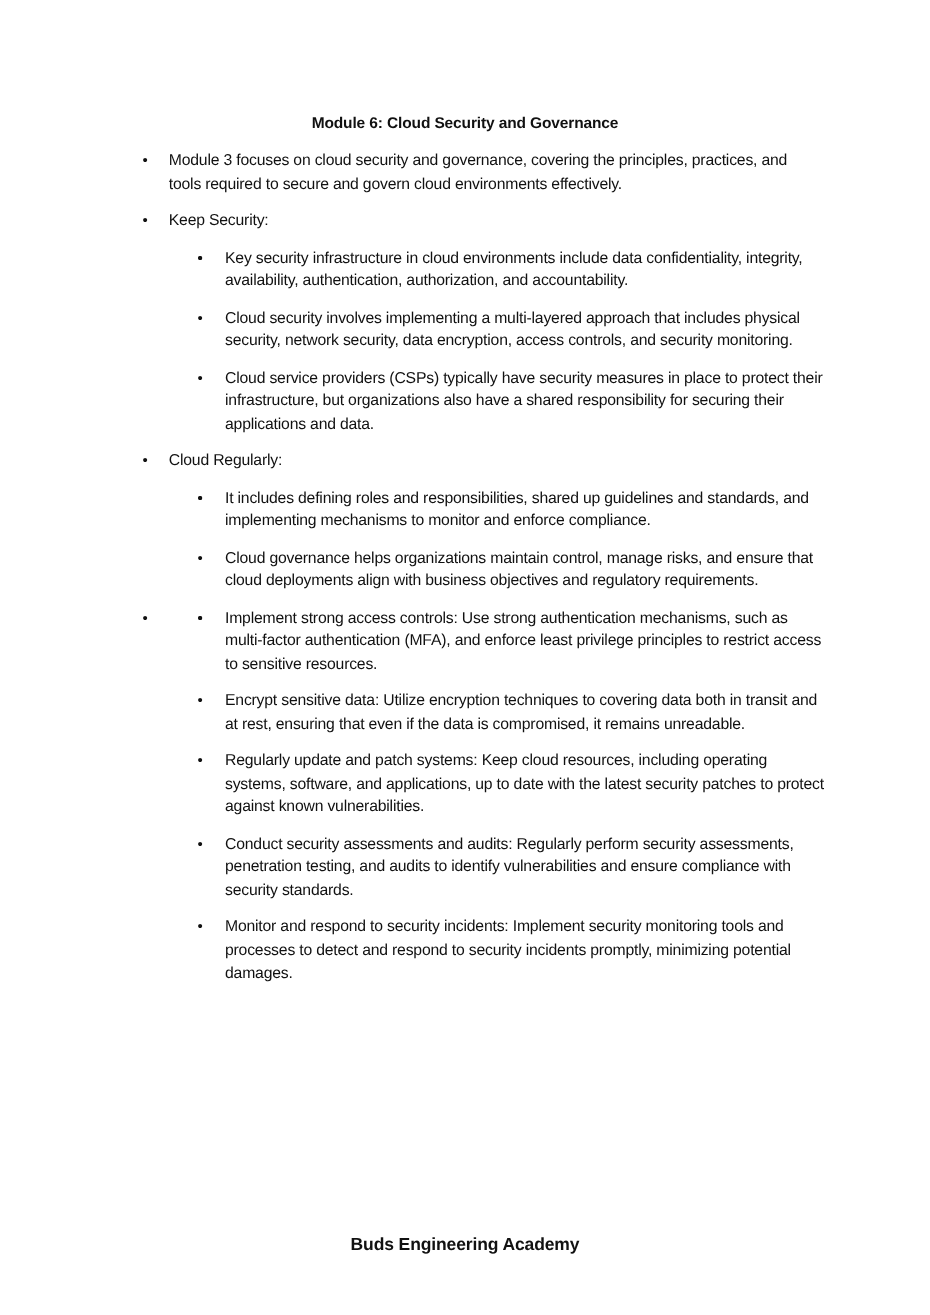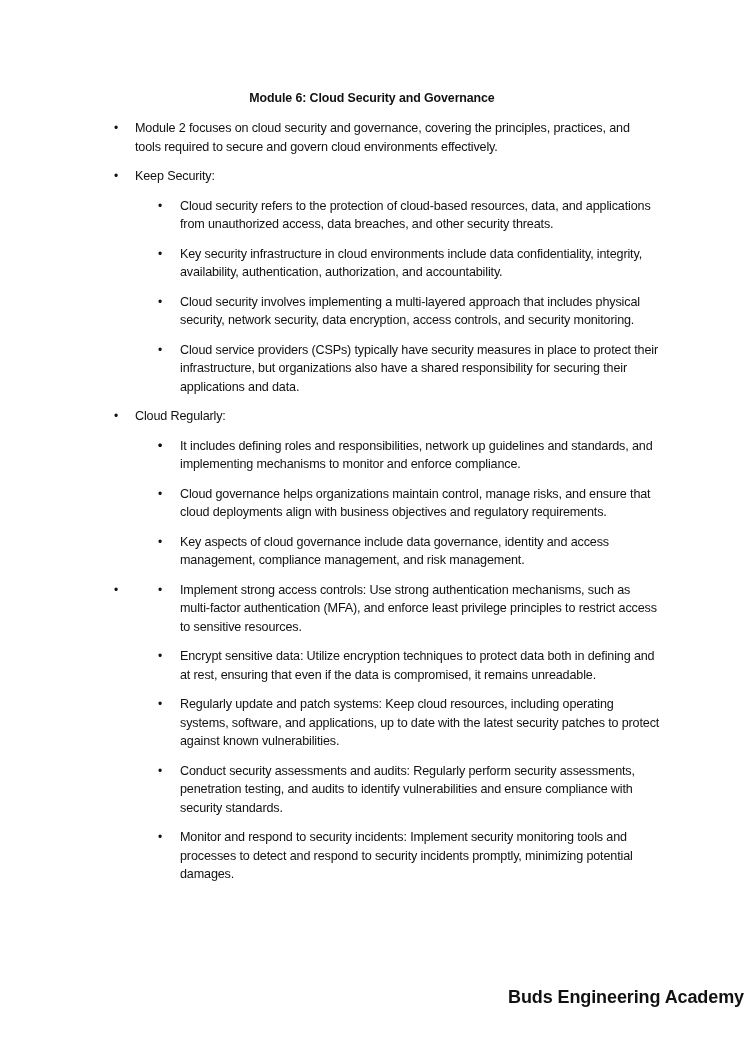--- a/index.html
+++ b/index.html
@@ -67,65 +67,65 @@
       width: 480px;
       margin-bottom: 11px;
     }
     .l2-item > .bullet { left: 158px; }
     .l2-item:last-child { margin-bottom: 0; }
     .footer {
       position: absolute;
       top: 987px;
       left: 0;
       width: 744px;
-      text-align: right;
+      text-align: center;
       font-weight: bold;
-      font-size: 18px;
+      font-size: 14px;
       letter-spacing: -0.1px;
     }
   </style>
 </head>
 <body>
 
 <div class="page">
   <div class="title">Module 6: Cloud Security and Governance</div>
 
   <ul class="list-l1">
     <li class="l1-item">
       <span class="bullet">•</span>
-      <span>Module 2 focuses on cloud security and governance, covering the principles, practices, and tools required to secure and govern cloud environments effectively.</span>
+      <span>Module 3 focuses on cloud security and governance, covering the principles, practices, and tools required to secure and govern cloud environments effectively.</span>
     </li>
 
     <li class="l1-item">
       <span class="bullet">•</span>
       <span>Keep Security:</span>
       <ul class="list-l2">
-        <li class="l2-item"><span class="bullet">•</span><span>Cloud security refers to the protection of cloud-based resources, data, and applications from unauthorized access, data breaches, and other security threats.</span></li>
+        <li class="l2-item"><span class="bullet">•</span></li>
         <li class="l2-item"><span class="bullet">•</span><span>Key security infrastructure in cloud environments include data confidentiality, integrity, availability, authentication, authorization, and accountability.</span></li>
         <li class="l2-item"><span class="bullet">•</span><span>Cloud security involves implementing a multi-layered approach that includes physical security, network security, data encryption, access controls, and security monitoring.</span></li>
         <li class="l2-item"><span class="bullet">•</span><span>Cloud service providers (CSPs) typically have security measures in place to protect their infrastructure, but organizations also have a shared responsibility for securing their applications and data.</span></li>
       </ul>
     </li>
 
     <li class="l1-item">
       <span class="bullet">•</span>
       <span>Cloud Regularly:</span>
       <ul class="list-l2">
         <li class="l2-item"><span class="bullet">•</span></li>
-        <li class="l2-item"><span class="bullet">•</span><span>It includes defining roles and responsibilities, network up guidelines and standards, and implementing mechanisms to monitor and enforce compliance.</span></li>
+        <li class="l2-item"><span class="bullet">•</span><span>It includes defining roles and responsibilities, shared up guidelines and standards, and implementing mechanisms to monitor and enforce compliance.</span></li>
         <li class="l2-item"><span class="bullet">•</span><span>Cloud governance helps organizations maintain control, manage risks, and ensure that cloud deployments align with business objectives and regulatory requirements.</span></li>
-        <li class="l2-item"><span class="bullet">•</span><span>Key aspects of cloud governance include data governance, identity and access management, compliance management, and risk management.</span></li>
+        <li class="l2-item"><span class="bullet">•</span></li>
       </ul>
     </li>
 
     <li class="l1-item">
       <span class="bullet">•</span>
       <ul class="list-l2">
         <li class="l2-item"><span class="bullet">•</span><span>Implement strong access controls: Use strong authentication mechanisms, such as multi-factor authentication (MFA), and enforce least privilege principles to restrict access to sensitive resources.</span></li>
-        <li class="l2-item"><span class="bullet">•</span><span>Encrypt sensitive data: Utilize encryption techniques to protect data both in defining and at rest, ensuring that even if the data is compromised, it remains unreadable.</span></li>
+        <li class="l2-item"><span class="bullet">•</span><span>Encrypt sensitive data: Utilize encryption techniques to covering data both in transit and at rest, ensuring that even if the data is compromised, it remains unreadable.</span></li>
         <li class="l2-item"><span class="bullet">•</span><span>Regularly update and patch systems: Keep cloud resources, including operating systems, software, and applications, up to date with the latest security patches to protect against known vulnerabilities.</span></li>
         <li class="l2-item"><span class="bullet">•</span><span>Conduct security assessments and audits: Regularly perform security assessments, penetration testing, and audits to identify vulnerabilities and ensure compliance with security standards.</span></li>
         <li class="l2-item"><span class="bullet">•</span><span>Monitor and respond to security incidents: Implement security monitoring tools and processes to detect and respond to security incidents promptly, minimizing potential damages.</span></li>
       </ul>
     </li>
   </ul>
 
   <div class="footer">Buds Engineering Academy</div>
 </div>
 

